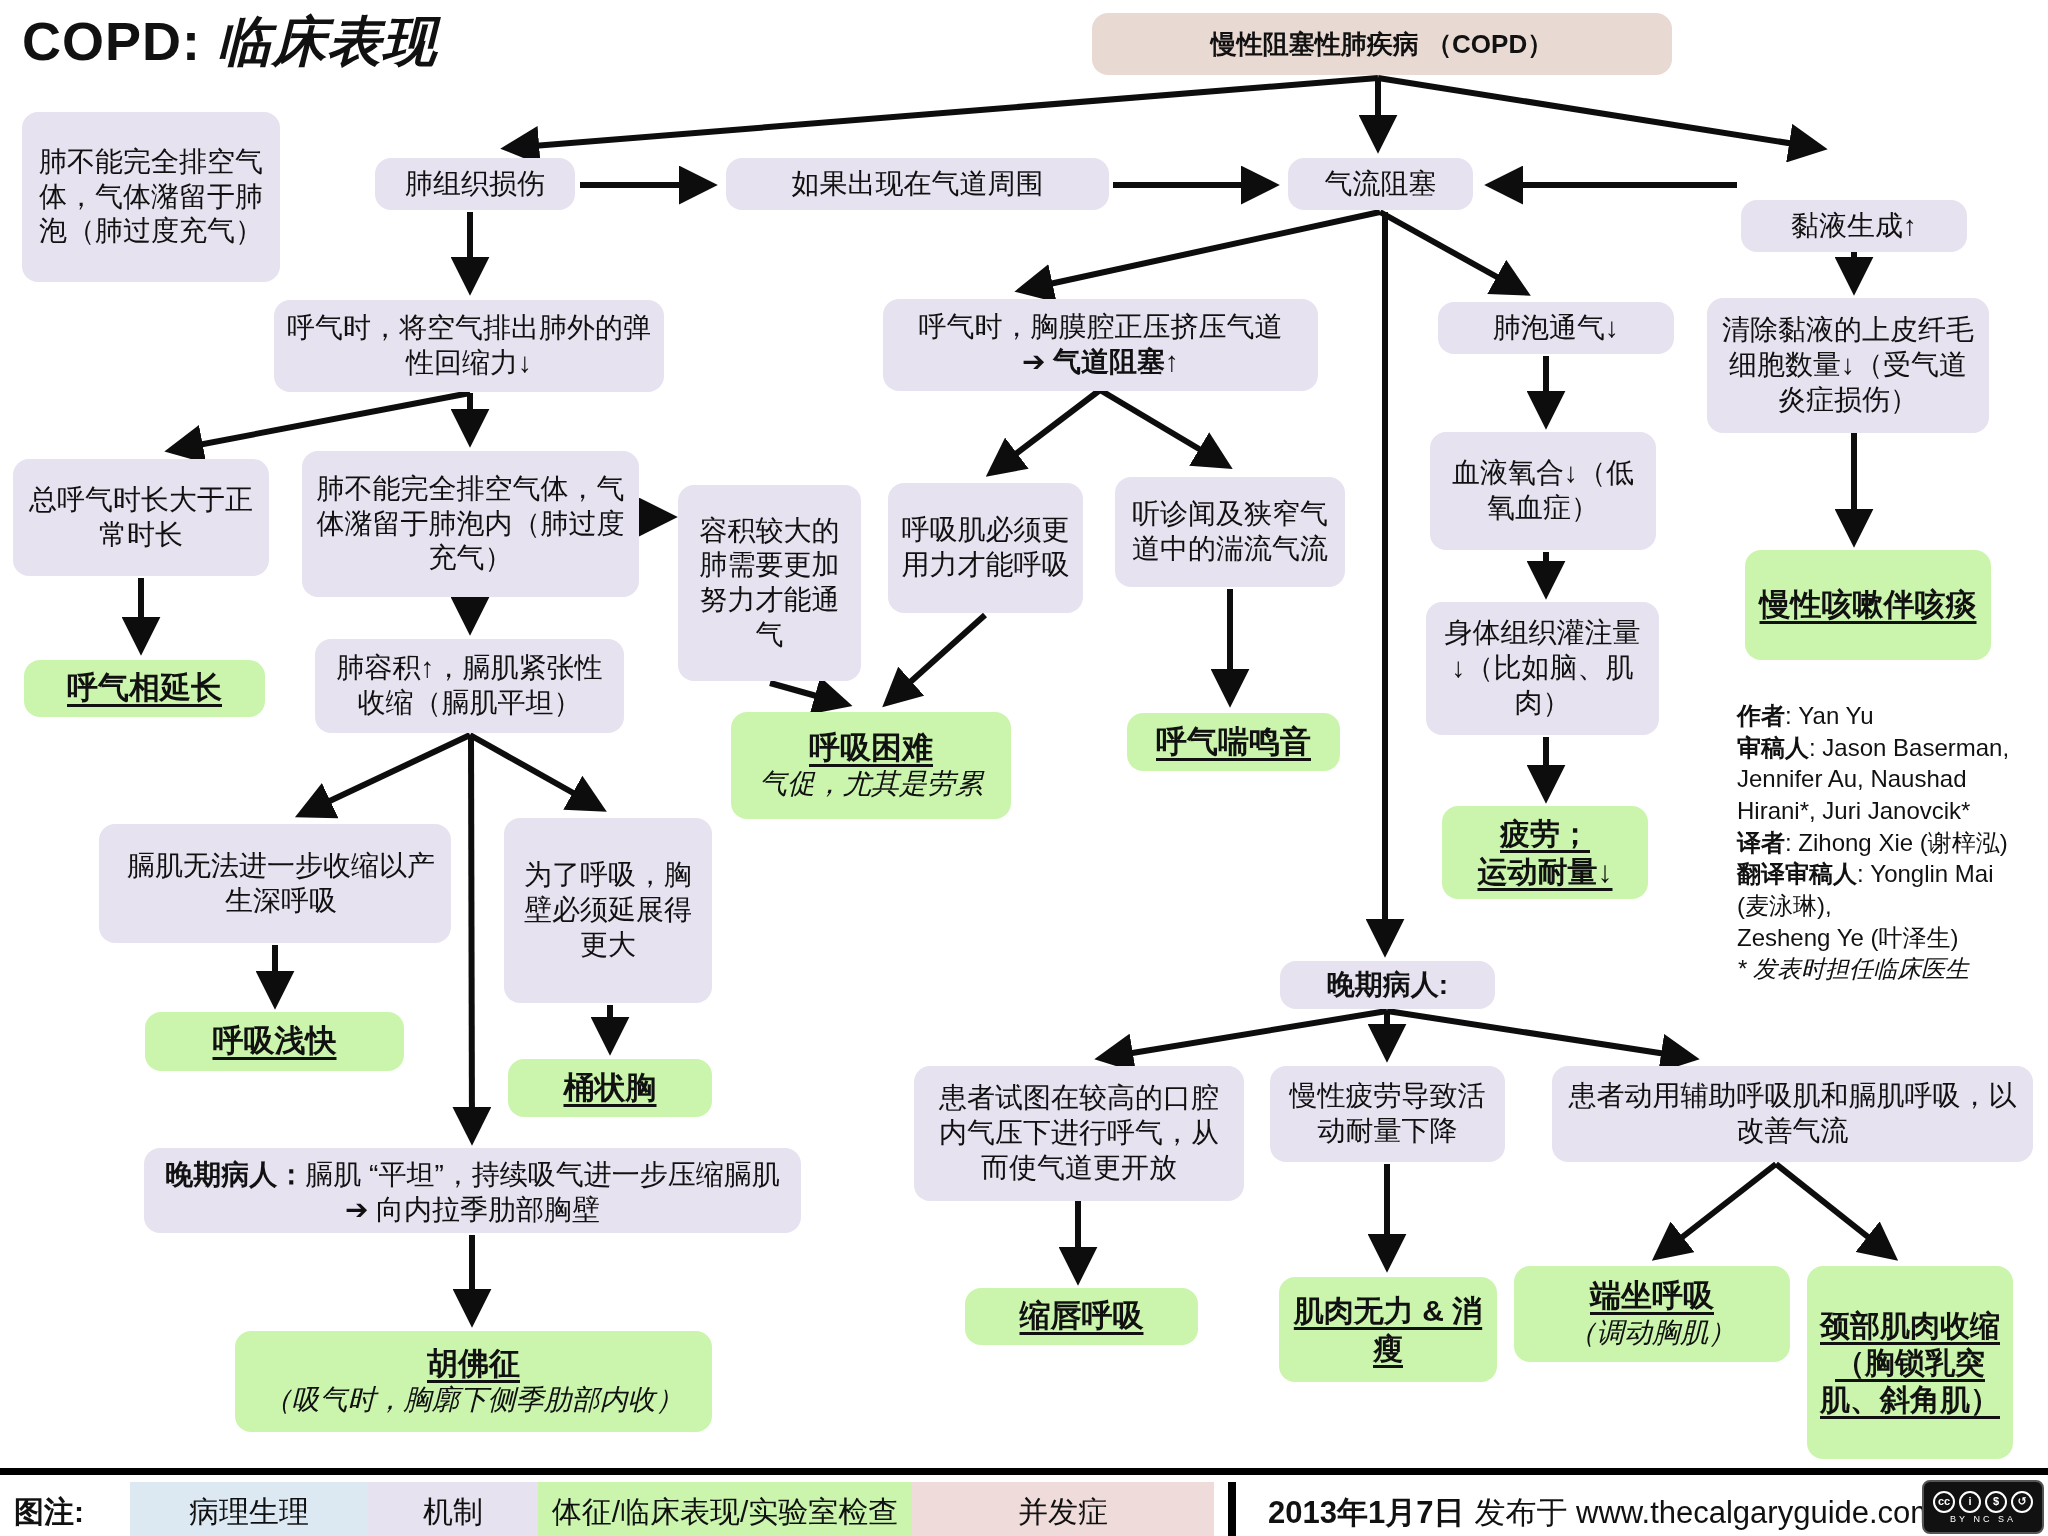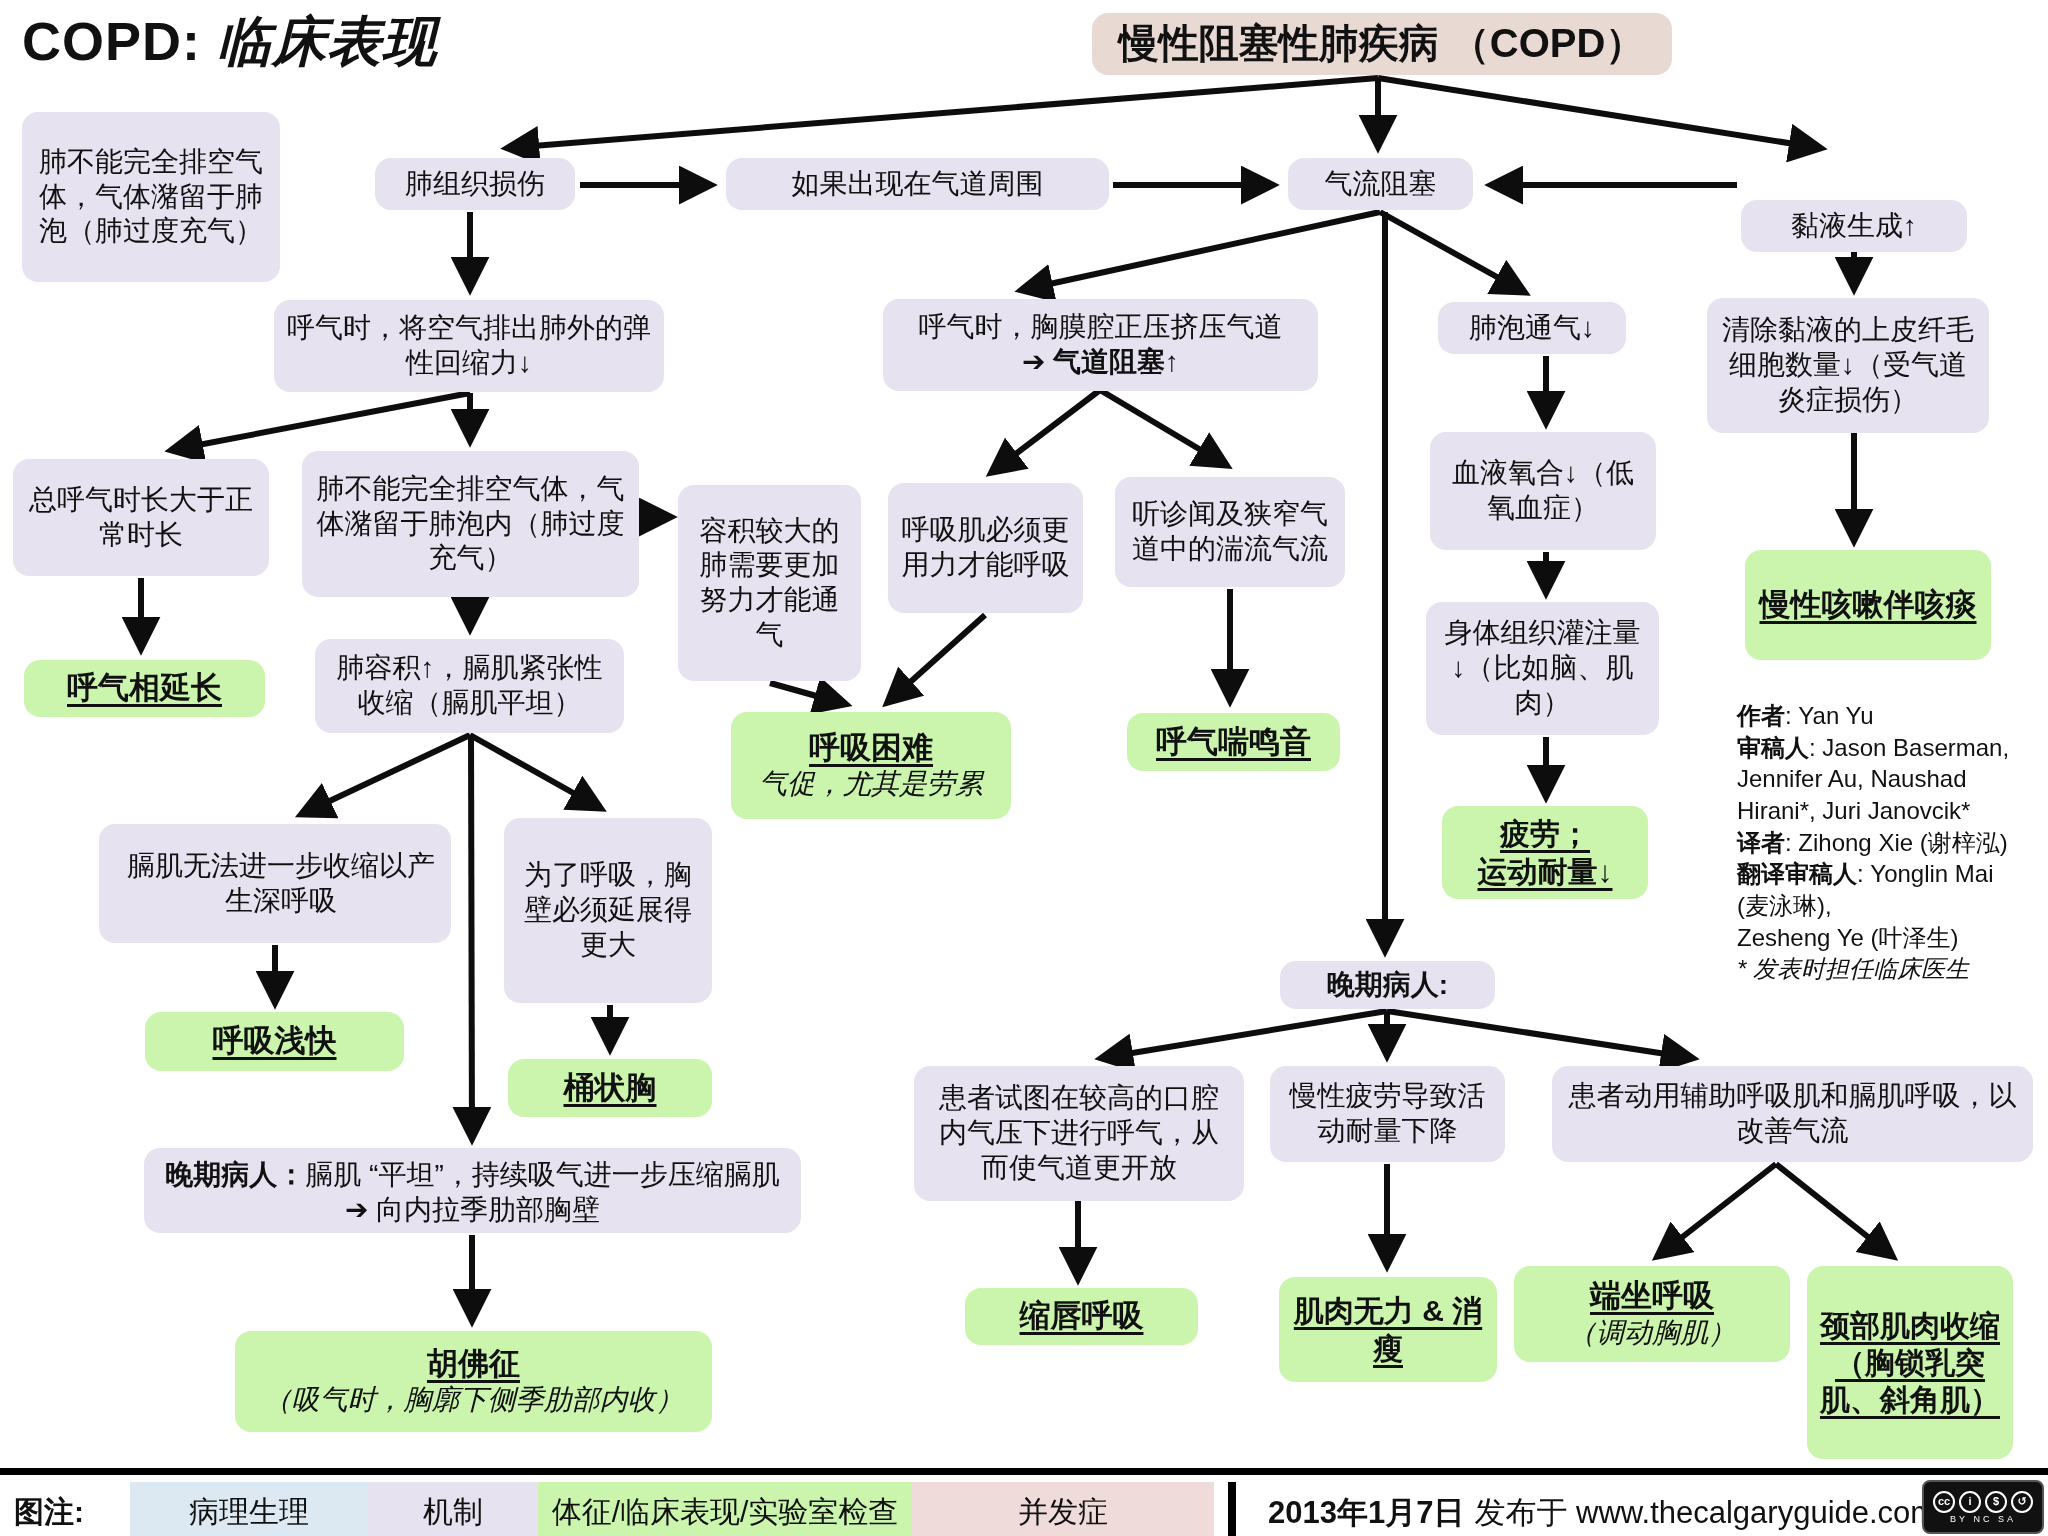--- a/index.html
+++ b/index.html
@@ -9,21 +9,21 @@
   }
   #arrows{position:absolute;left:0;top:0;width:2048px;height:1536px;z-index:1;}
   #arrows line{stroke:#0d0d0d;stroke-width:6;}
   .box{
     position:absolute;z-index:2;border-radius:16px;box-sizing:border-box;
     display:flex;flex-direction:column;align-items:center;justify-content:center;
     text-align:center;padding:6px 12px;font-size:28px;line-height:1.24;
   }
   .mech{background:#e6e2ef;}
   .sign{background:#cbf5ad;}
-  .rootbox{background:#e9d9d3;font-weight:bold;font-size:40px;}
+  .rootbox{background:#e9d9d3;font-weight:bold;font-size:26px;}
   .u{font-weight:bold;text-decoration:underline;text-decoration-thickness:3px;text-underline-offset:6px;}
   .it{font-style:italic;}
   .bold{font-weight:bold;}
   .title{
     position:absolute;left:22px;top:6px;z-index:2;font-size:54px;font-weight:bold;letter-spacing:1px;
   }
   .title .zh{font-style:italic;}
   .credits{
     position:absolute;left:1737px;top:700px;width:306px;z-index:2;
     font-size:24px;line-height:1.32;text-align:left;
@@ -121,21 +121,21 @@
   <div class="box mech" style="left:375px;top:158px;width:200px;height:52px;">肺组织损伤</div>
   <div class="box mech" style="left:726px;top:158px;width:383px;height:52px;">如果出现在气道周围</div>
   <div class="box mech" style="left:1288px;top:158px;width:185px;height:52px;">气流阻塞</div>
   <div class="box mech" style="left:1741px;top:158px;width:226px;height:52px;margin-top:42px;">黏液生成↑</div>
 
   <div class="box mech" style="left:274px;top:300px;width:390px;height:92px;">呼气时，将空气排出肺外的弹性回缩力↓</div>
   <div class="box mech" style="left:883px;top:299px;width:435px;height:92px;">
     <span>呼气时，胸膜腔正压挤压气道</span>
     <span class="bold">➔ 气道阻塞↑</span>
   </div>
-  <div class="box mech" style="left:1438px;top:302px;width:188px;height:52px;">肺泡通气↓</div>
+  <div class="box mech" style="left:1438px;top:302px;width:236px;height:52px;">肺泡通气↓</div>
   <div class="box mech" style="left:1707px;top:298px;width:282px;height:135px;">清除黏液的上皮纤毛细胞数量↓（受气道炎症损伤）</div>
 
   <div class="box mech" style="left:13px;top:459px;width:256px;height:117px;">总呼气时长大于正常时长</div>
   <div class="box mech" style="left:302px;top:451px;width:337px;height:146px;">肺不能完全排空气体，气体潴留于肺泡内（肺过度充气）</div>
   <div class="box mech" style="left:678px;top:485px;width:183px;height:196px;">容积较大的肺需要更加努力才能通气</div>
   <div class="box mech" style="left:888px;top:483px;width:195px;height:130px;">呼吸肌必须更用力才能呼吸</div>
   <div class="box mech" style="left:1115px;top:477px;width:230px;height:110px;">听诊闻及狭窄气道中的湍流气流</div>
   <div class="box mech" style="left:1430px;top:432px;width:226px;height:118px;">血液氧合↓（低氧血症）</div>
   <div class="box mech" style="left:1426px;top:602px;width:233px;height:133px;">身体组织灌注量↓（比如脑、肌肉）</div>
 

